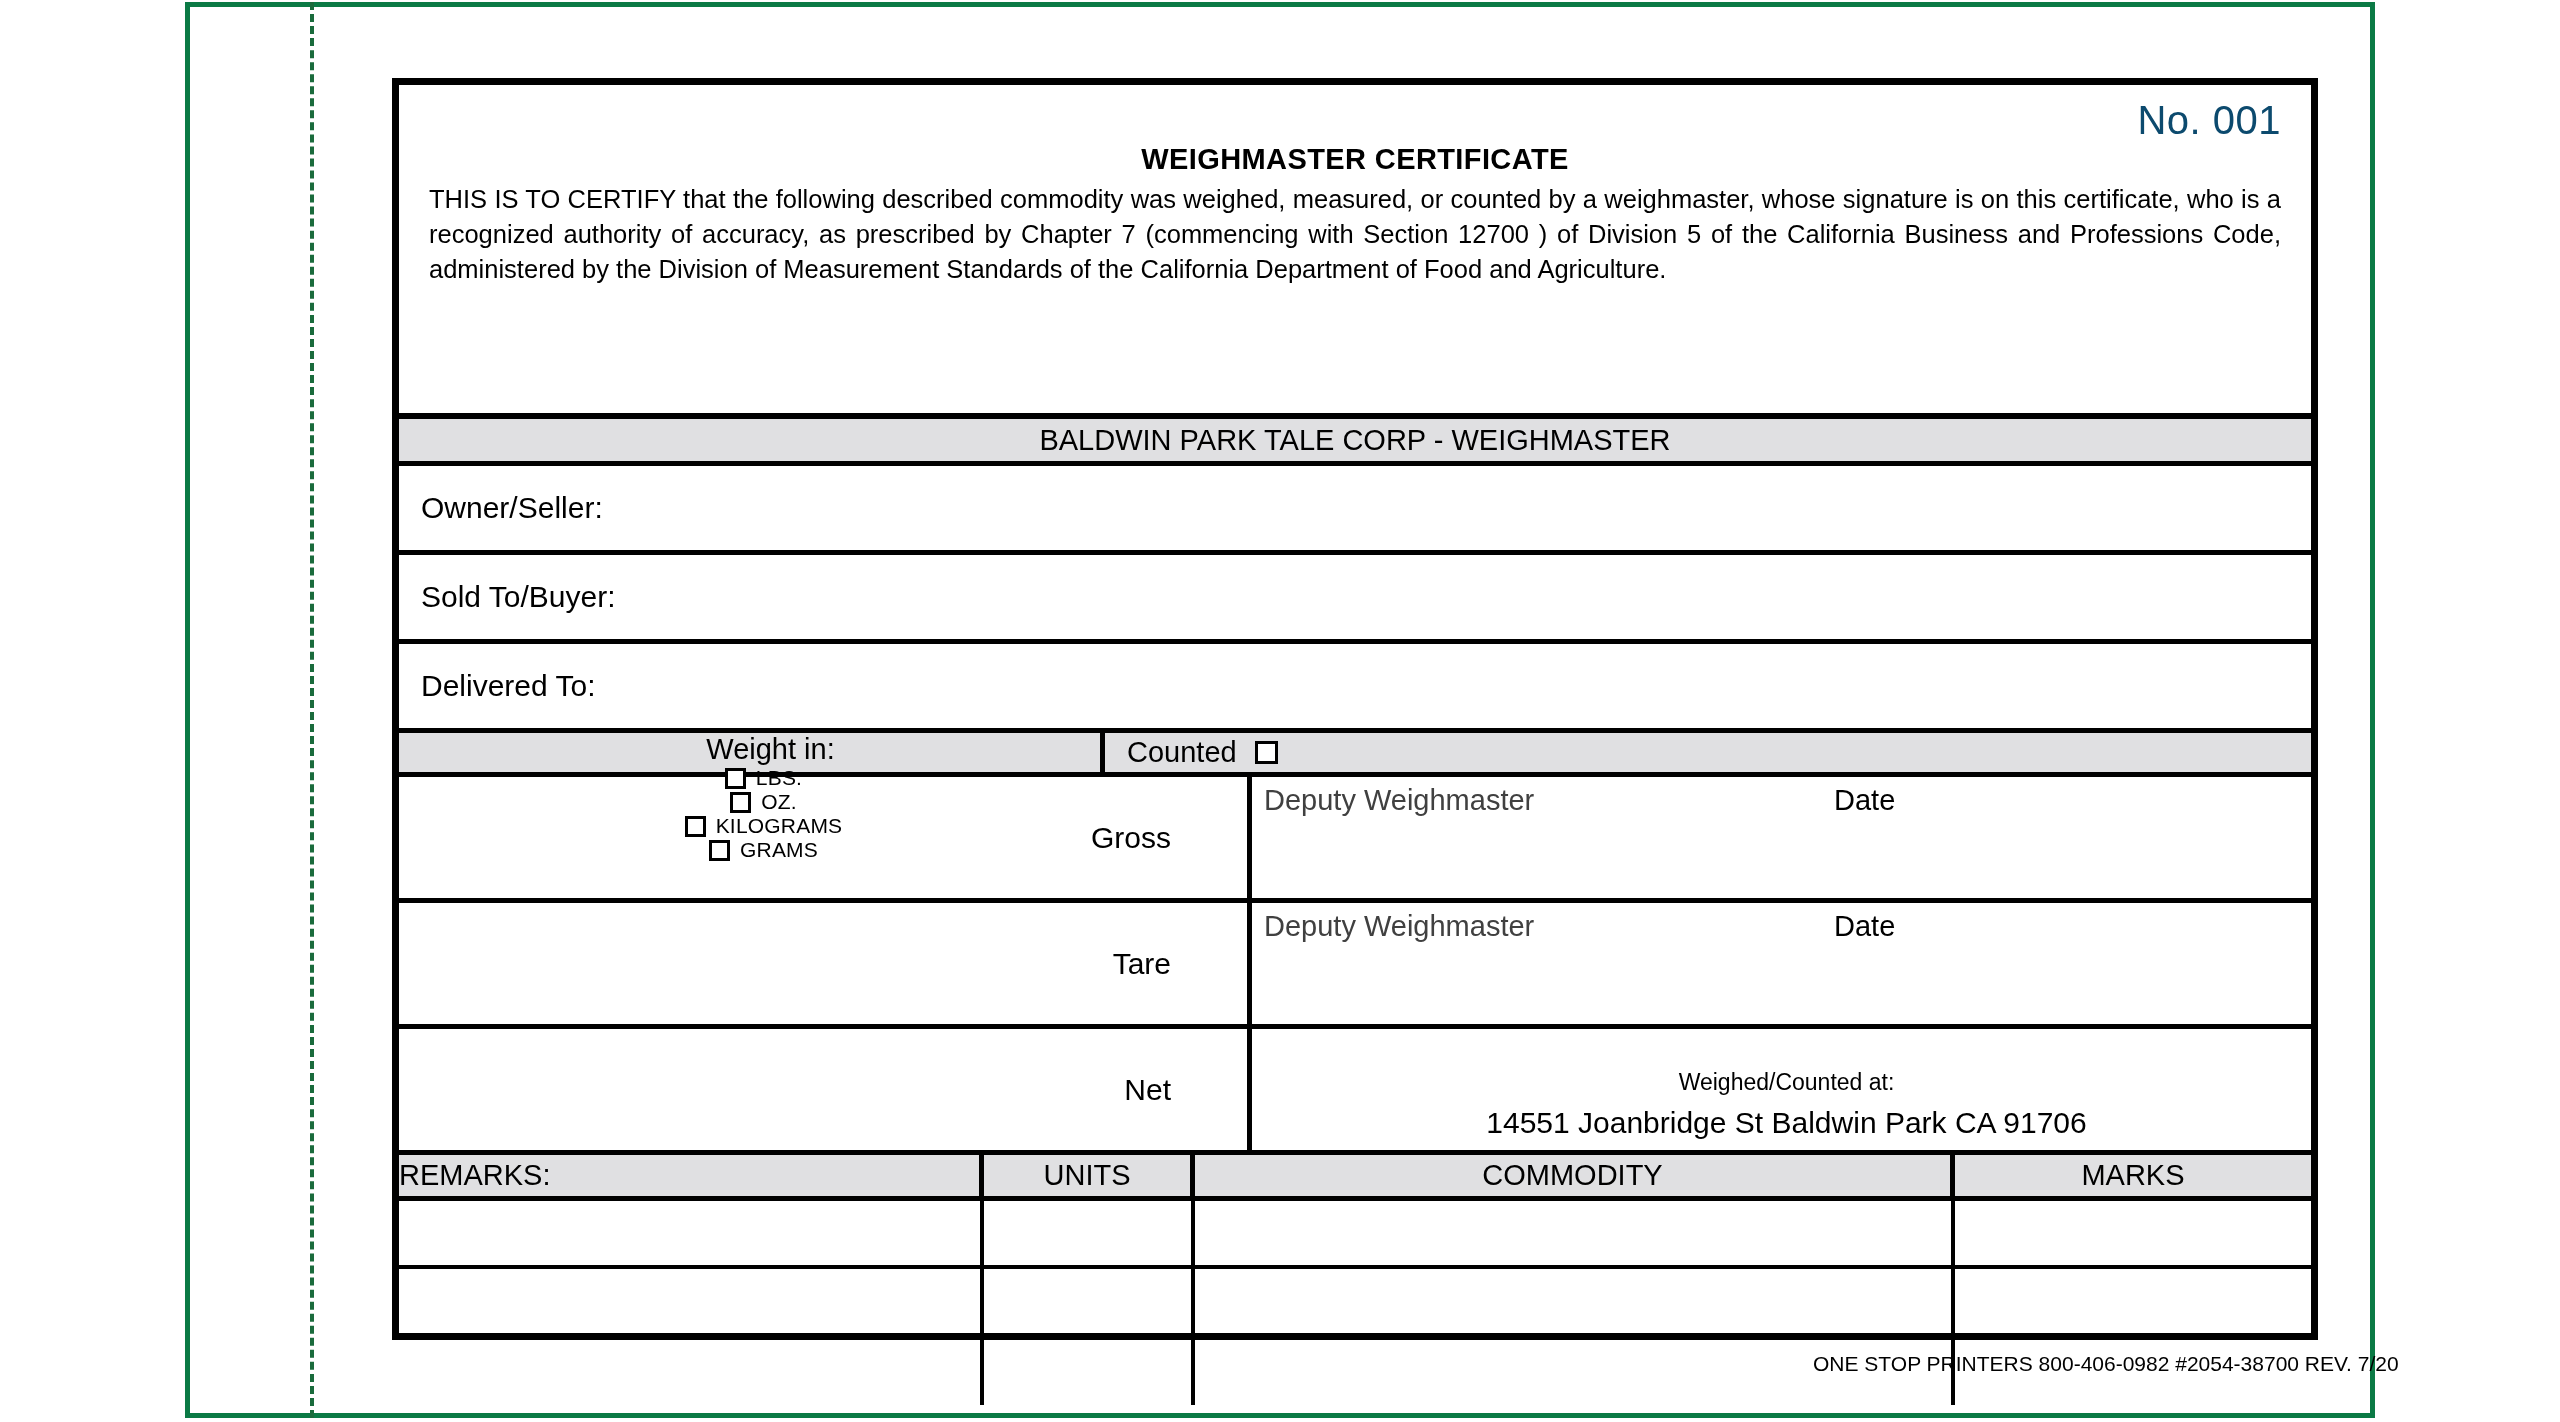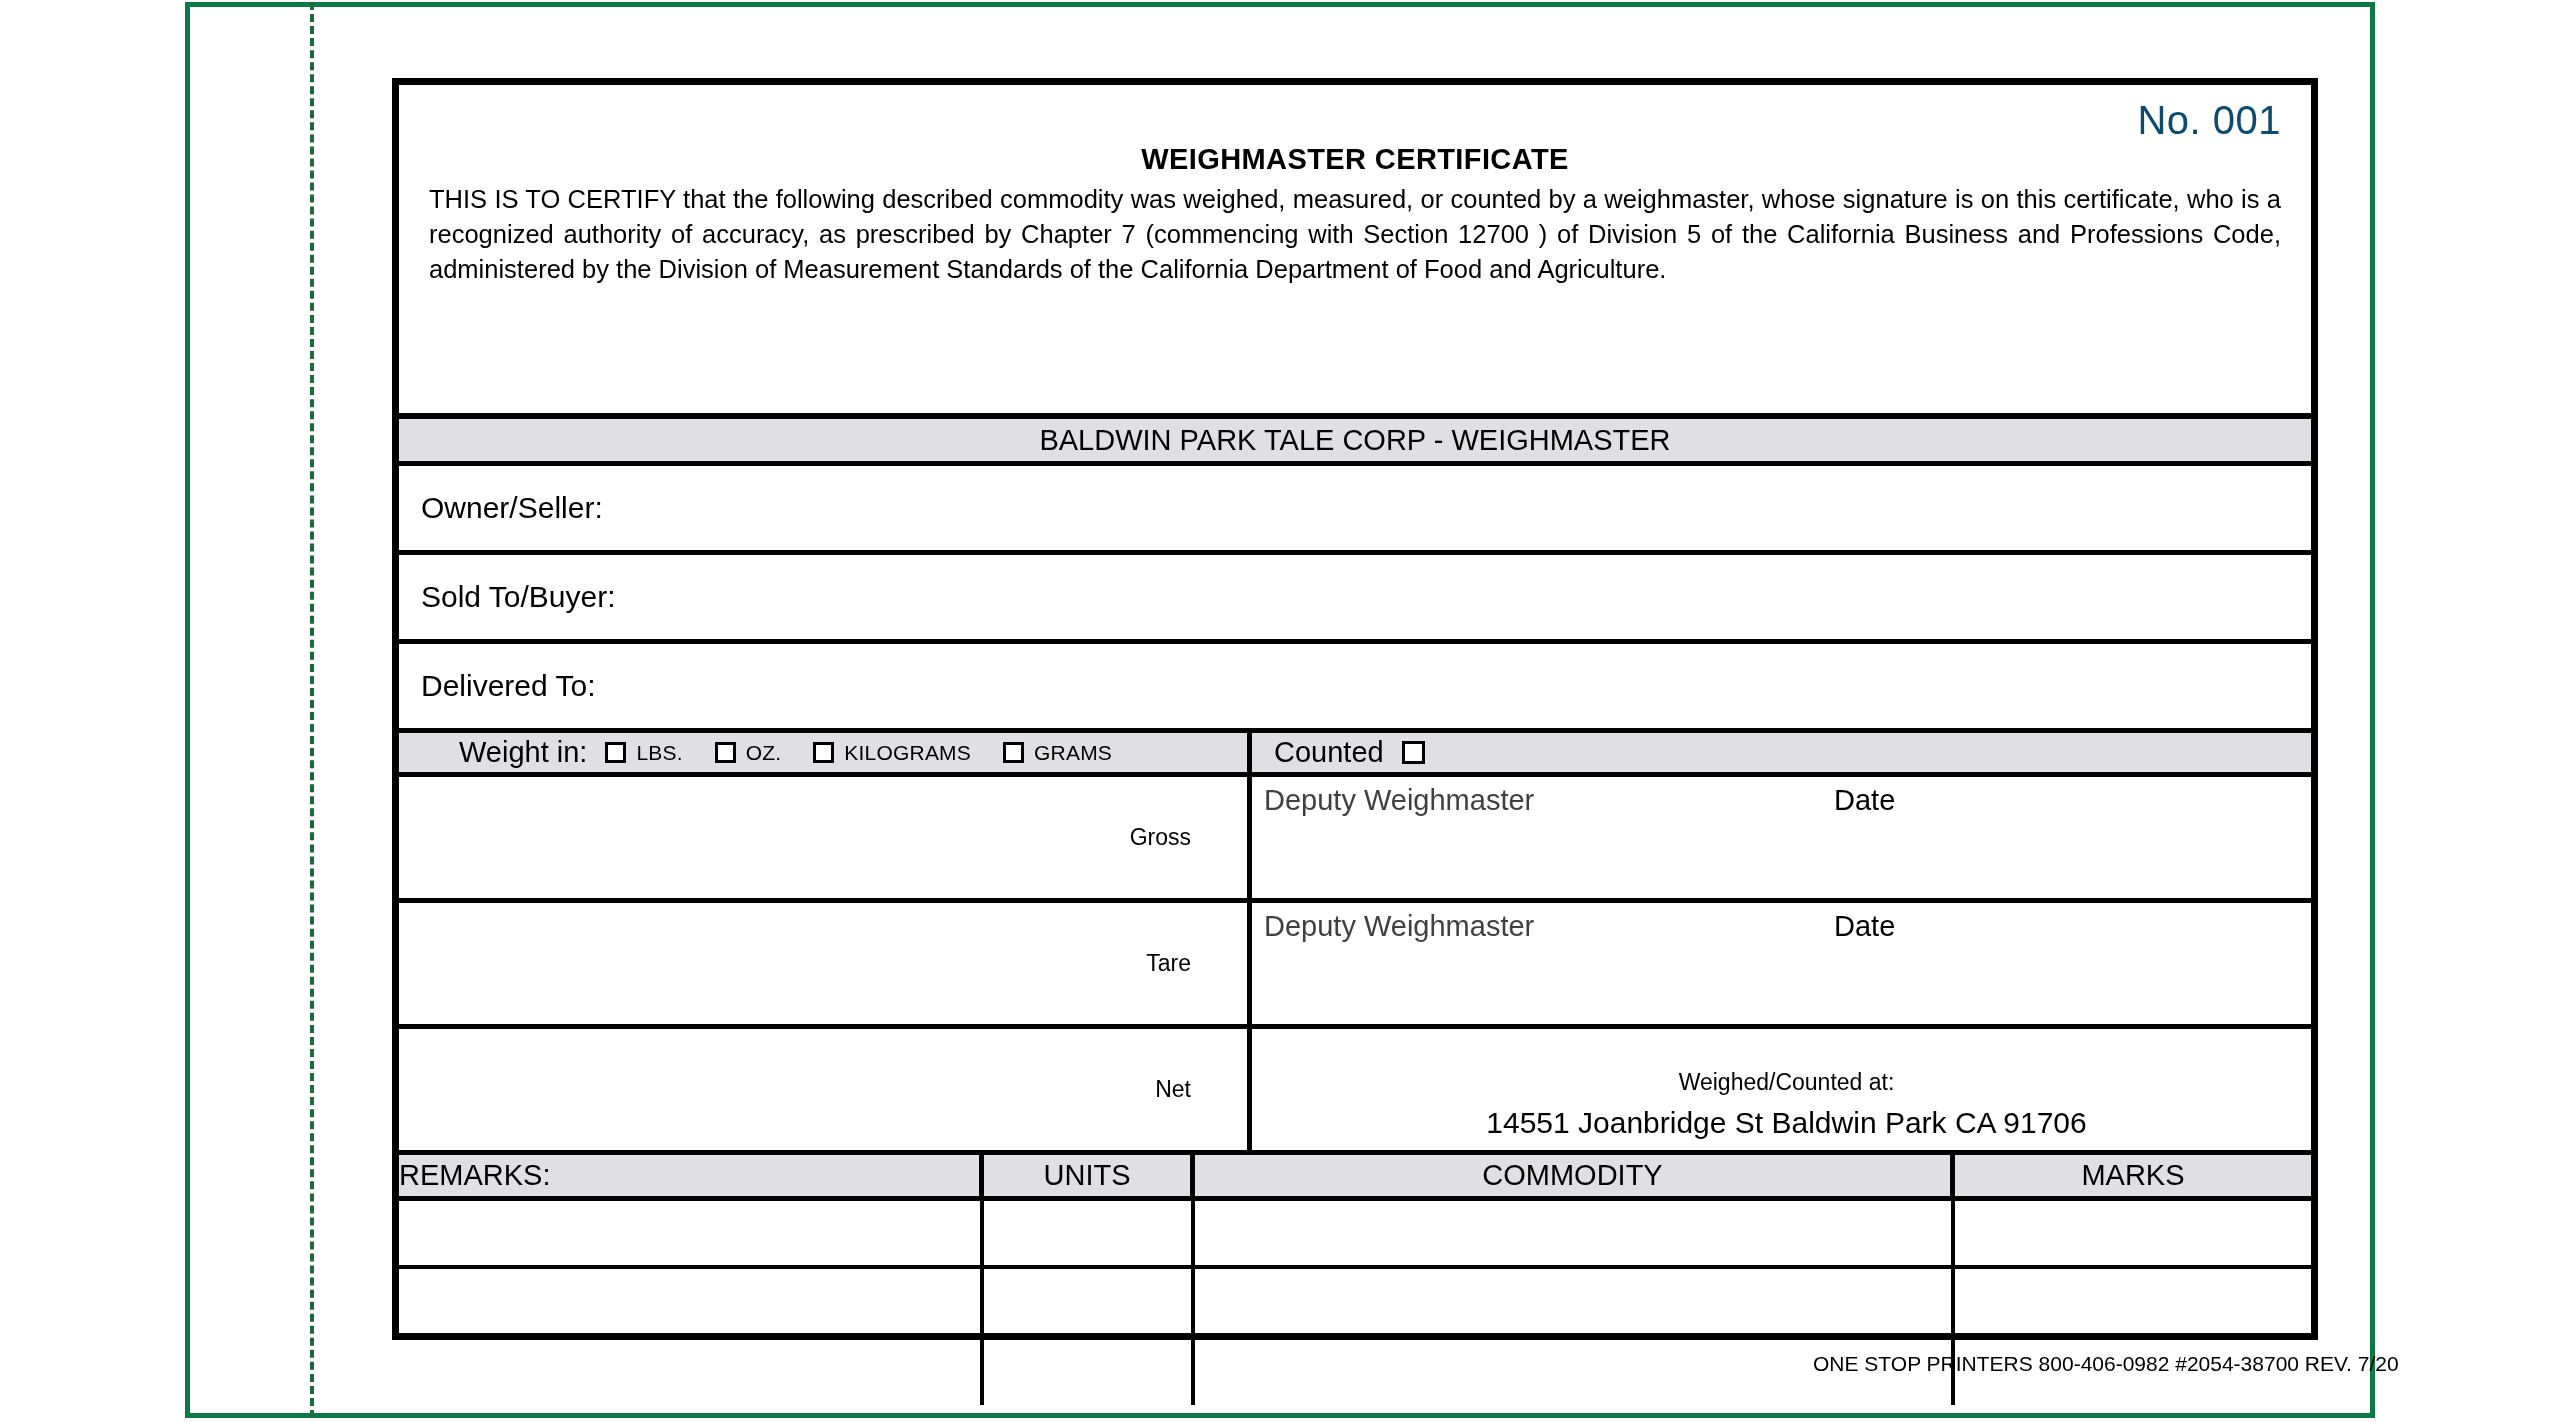--- a/index.html
+++ b/index.html
@@ -137,26 +137,27 @@
 
   
   #weight-strip {
     height: 44px;
     background: #e0e0e2;
     box-sizing: border-box;
     border-bottom: 5px solid #000;
     display: flex;
   }
   #weight-left {
-    width: 853px;
+    width: 706px;
     box-sizing: border-box;
     border-right: 5px solid #000;
     display: flex;
     align-items: center;
     padding-left: 60px;
+    flex-direction: column;
   }
   #weight-label { font-size: 29px; color: #000; margin-right: 18px; }
   .cb-group { display: flex; align-items: center; margin-right: 32px; }
   .checkbox {
     width: 21px;
     height: 21px;
     border: 3px solid #000;
     background: #fff;
     box-sizing: border-box;
     margin-right: 10px;
@@ -178,22 +179,22 @@
     border-bottom: 5px solid #000;
     display: flex;
   }
   .meas-left {
     width: 853px;
     box-sizing: border-box;
     border-right: 5px solid #000;
     display: flex;
     align-items: center;
     justify-content: flex-end;
-    padding-right: 56px;
-    font-size: 23px;
+    padding-right: 76px;
+    font-size: 30px;
     color: #000;
   }
   .meas-right {
     flex: 1;
     box-sizing: border-box;
     position: relative;
     padding: 8px 0 0 10px;
   }
   .dep-label {
     position: absolute;

